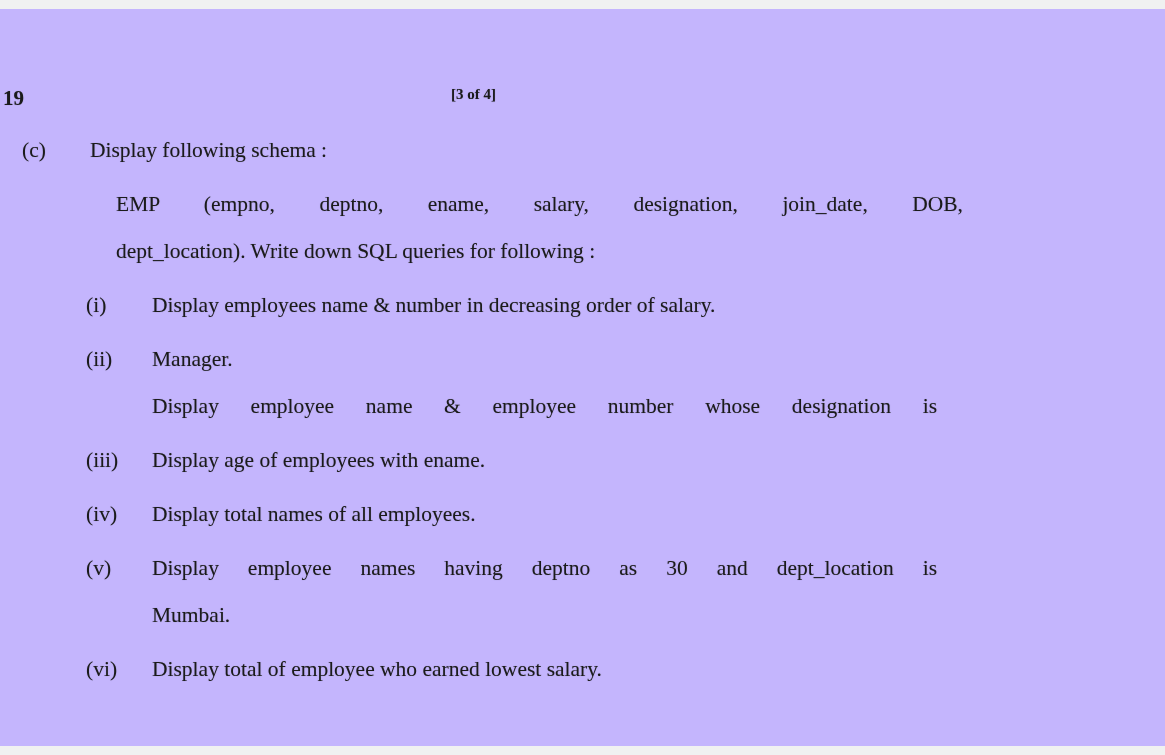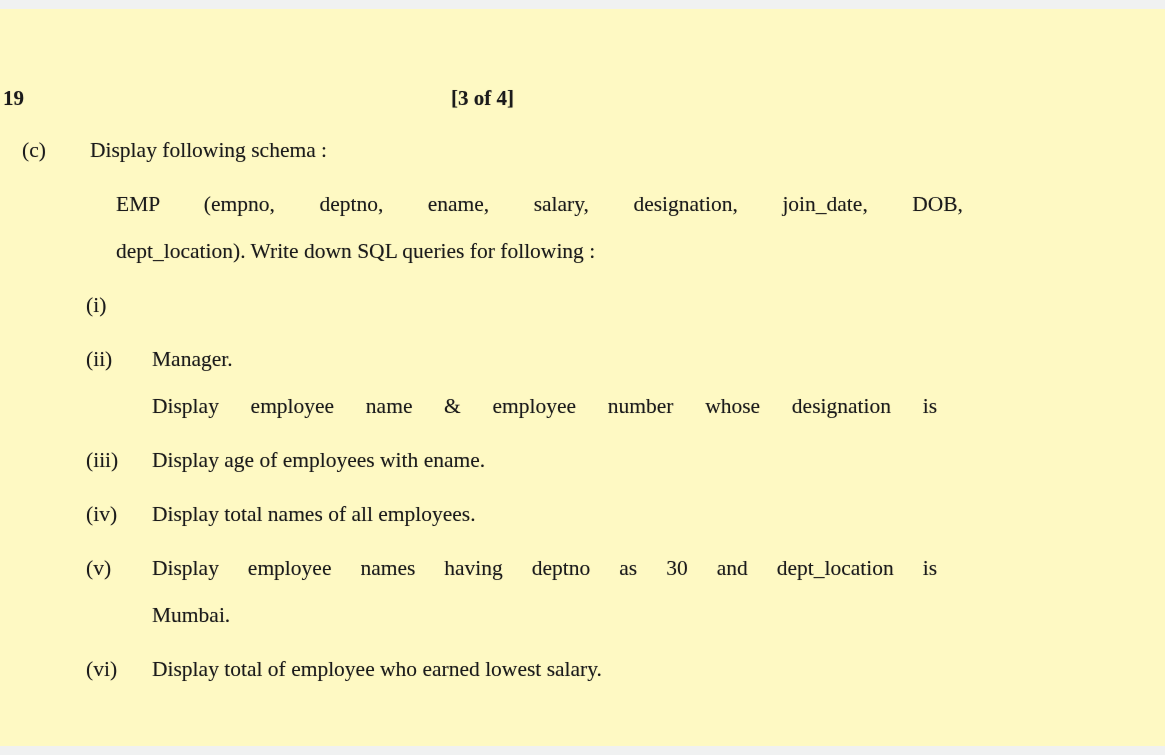--- a/index.html
+++ b/index.html
@@ -7,36 +7,36 @@
   body {
     font-family: "Liberation Serif", serif;
     background: #ffffff;
     color: #1b1b1b;
     overflow: hidden;
   }
   .page {
     position: relative;
     width: 1165px;
     height: 755px;
-    background: #fef9c3;
+    background: #c4b5fd;
   }
   
   .band { position: absolute; left: 0; right: 0; height: 9px; background: #f0f1f1; }
   .band.top { top: 0; }
   .band.bottom { bottom: 0; }
 
   .soft { text-shadow: 0 0 1px rgba(45,45,45,0.35); }
 
   .page-number {
     position: absolute; left: 3px; top: 86px;
     font-size: 21px; font-weight: bold;
   }
   .page-marker {
     position: absolute; left: 451px; top: 86px;
-    font-size: 21px; font-weight: bold;
+    font-size: 15px; font-weight: bold;
   }
 
   .content {
     position: absolute; left: 0; top: 127px;
     width: 937px;
     font-size: 21.5px;
     line-height: 47px;
   }
 
   .c-row { display: flex; }
@@ -73,20 +73,23 @@
       <span class="c-title">Display following schema :</span>
     </div>
 
     <div class="schema">
       <span class="line just">EMP (empno, deptno, ename, salary, designation, join_date, DOB,</span>
       <span class="line">dept_location). Write down SQL queries for following :</span>
     </div>
 
     <div class="q-row">
       <span class="q-marker">(i)</span>
+      <span class="q-text">
+        <span class="line">Display employees name &amp; number in decreasing order of salary.</span>
+      </span>
     </div>
 
     <div class="q-row">
       <span class="q-marker">(ii)</span>
       <span class="q-text">
         <span class="line">Manager.</span>
         <span class="line just">Display employee name &amp; employee number whose designation is</span>
       </span>
     </div>
 

